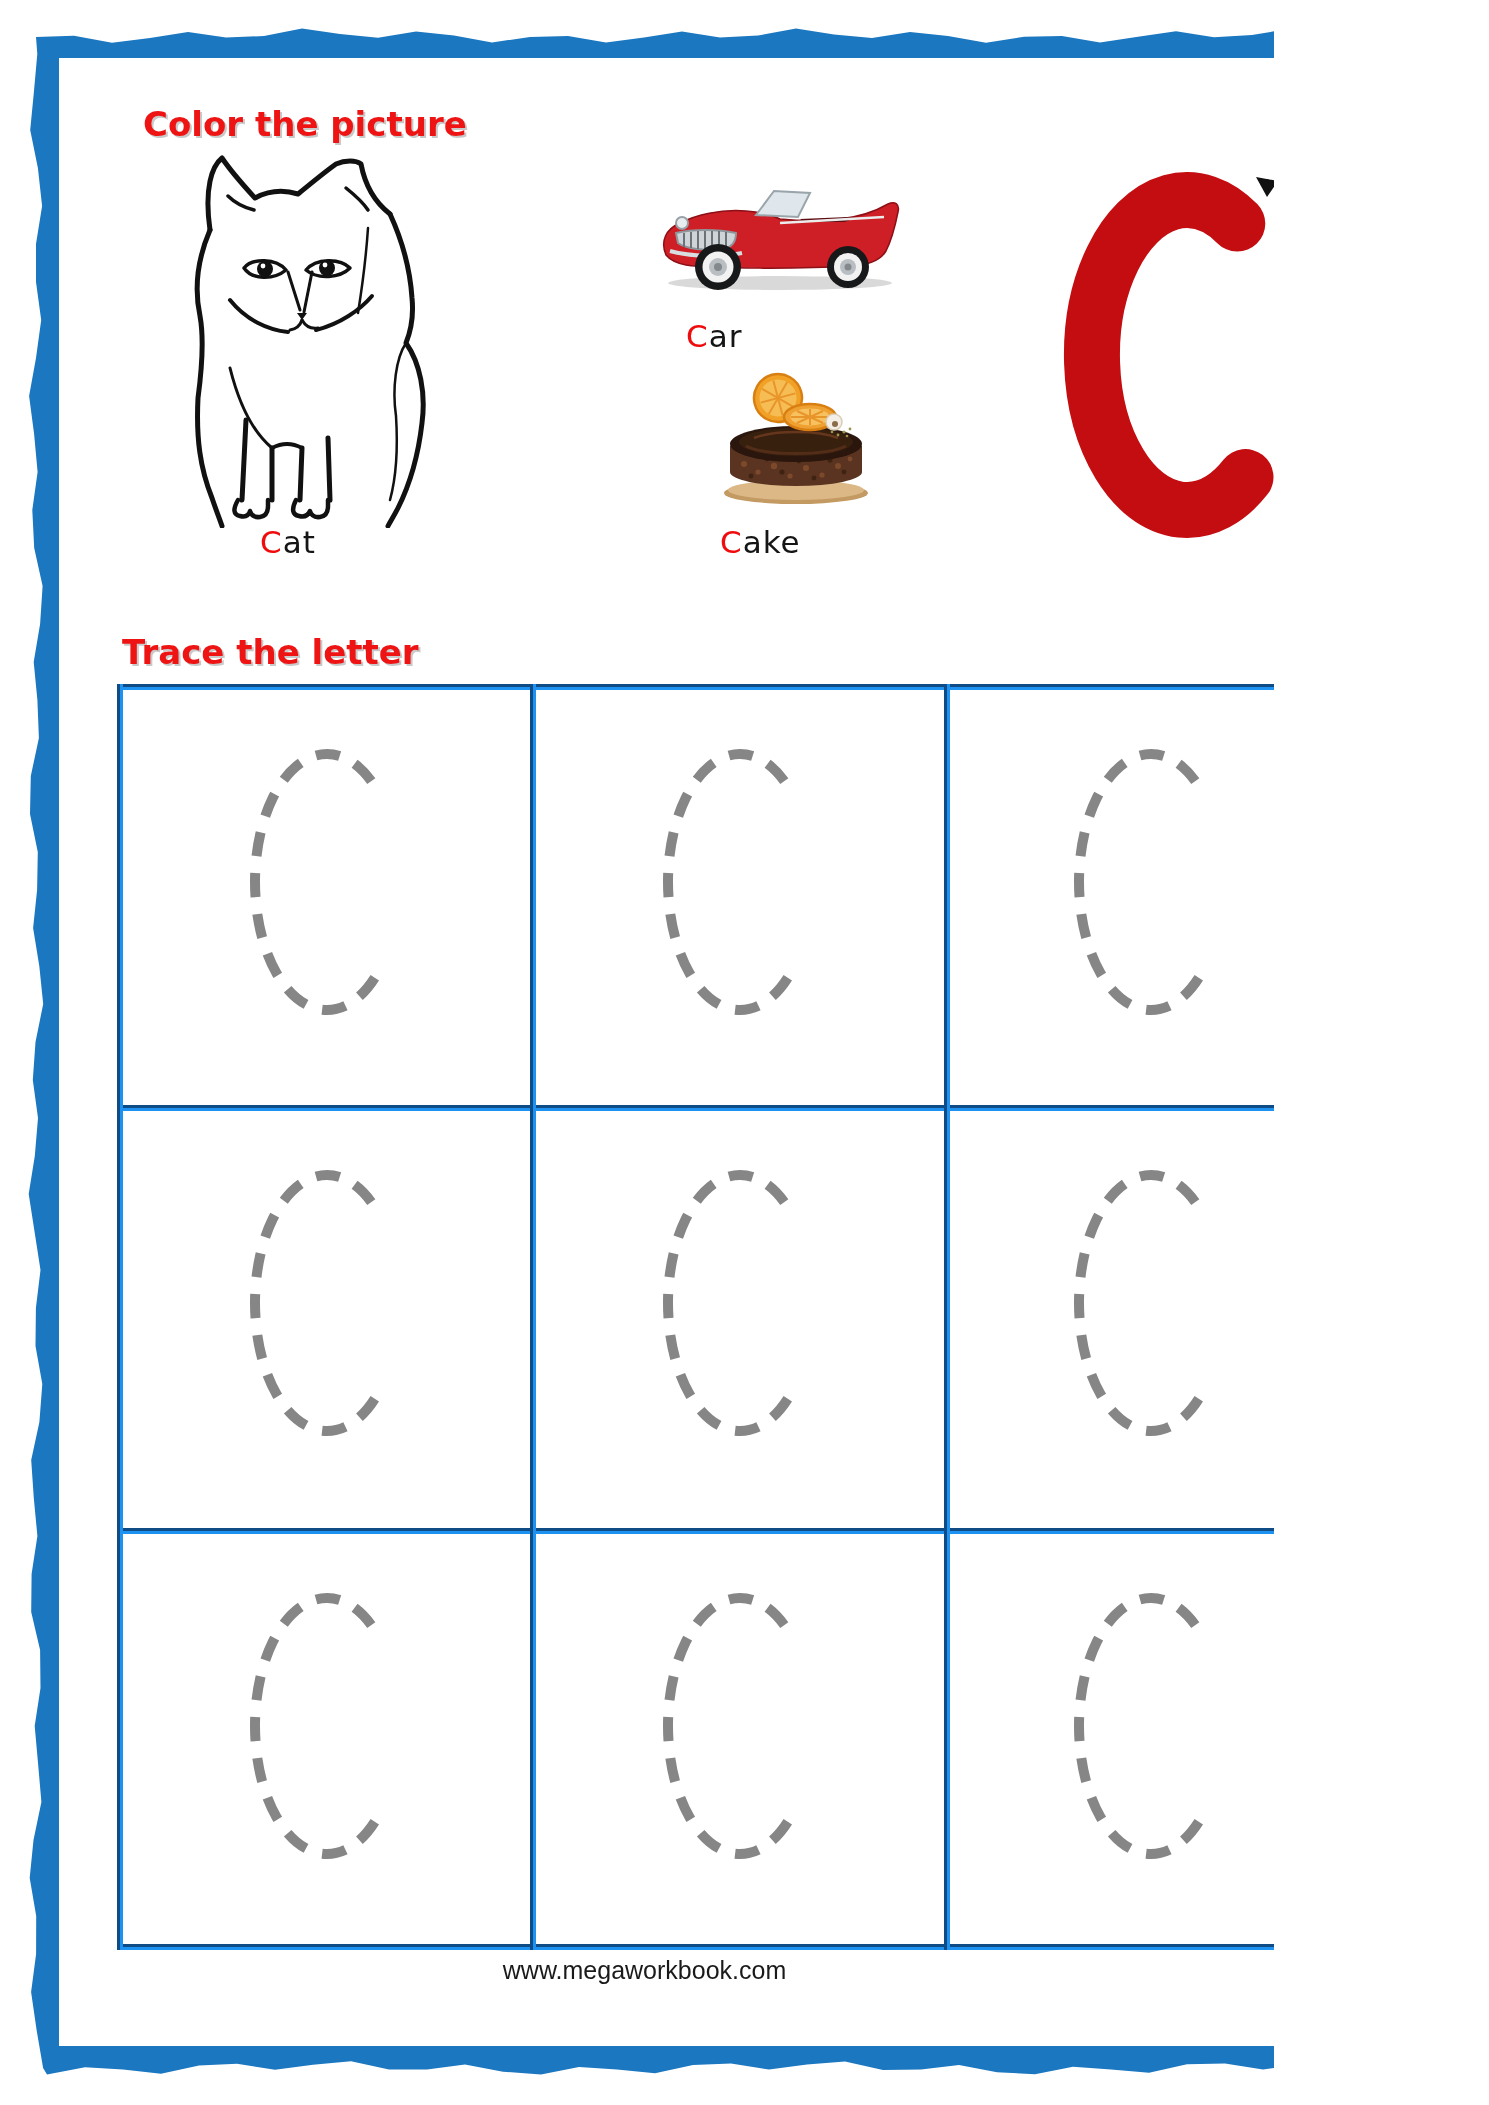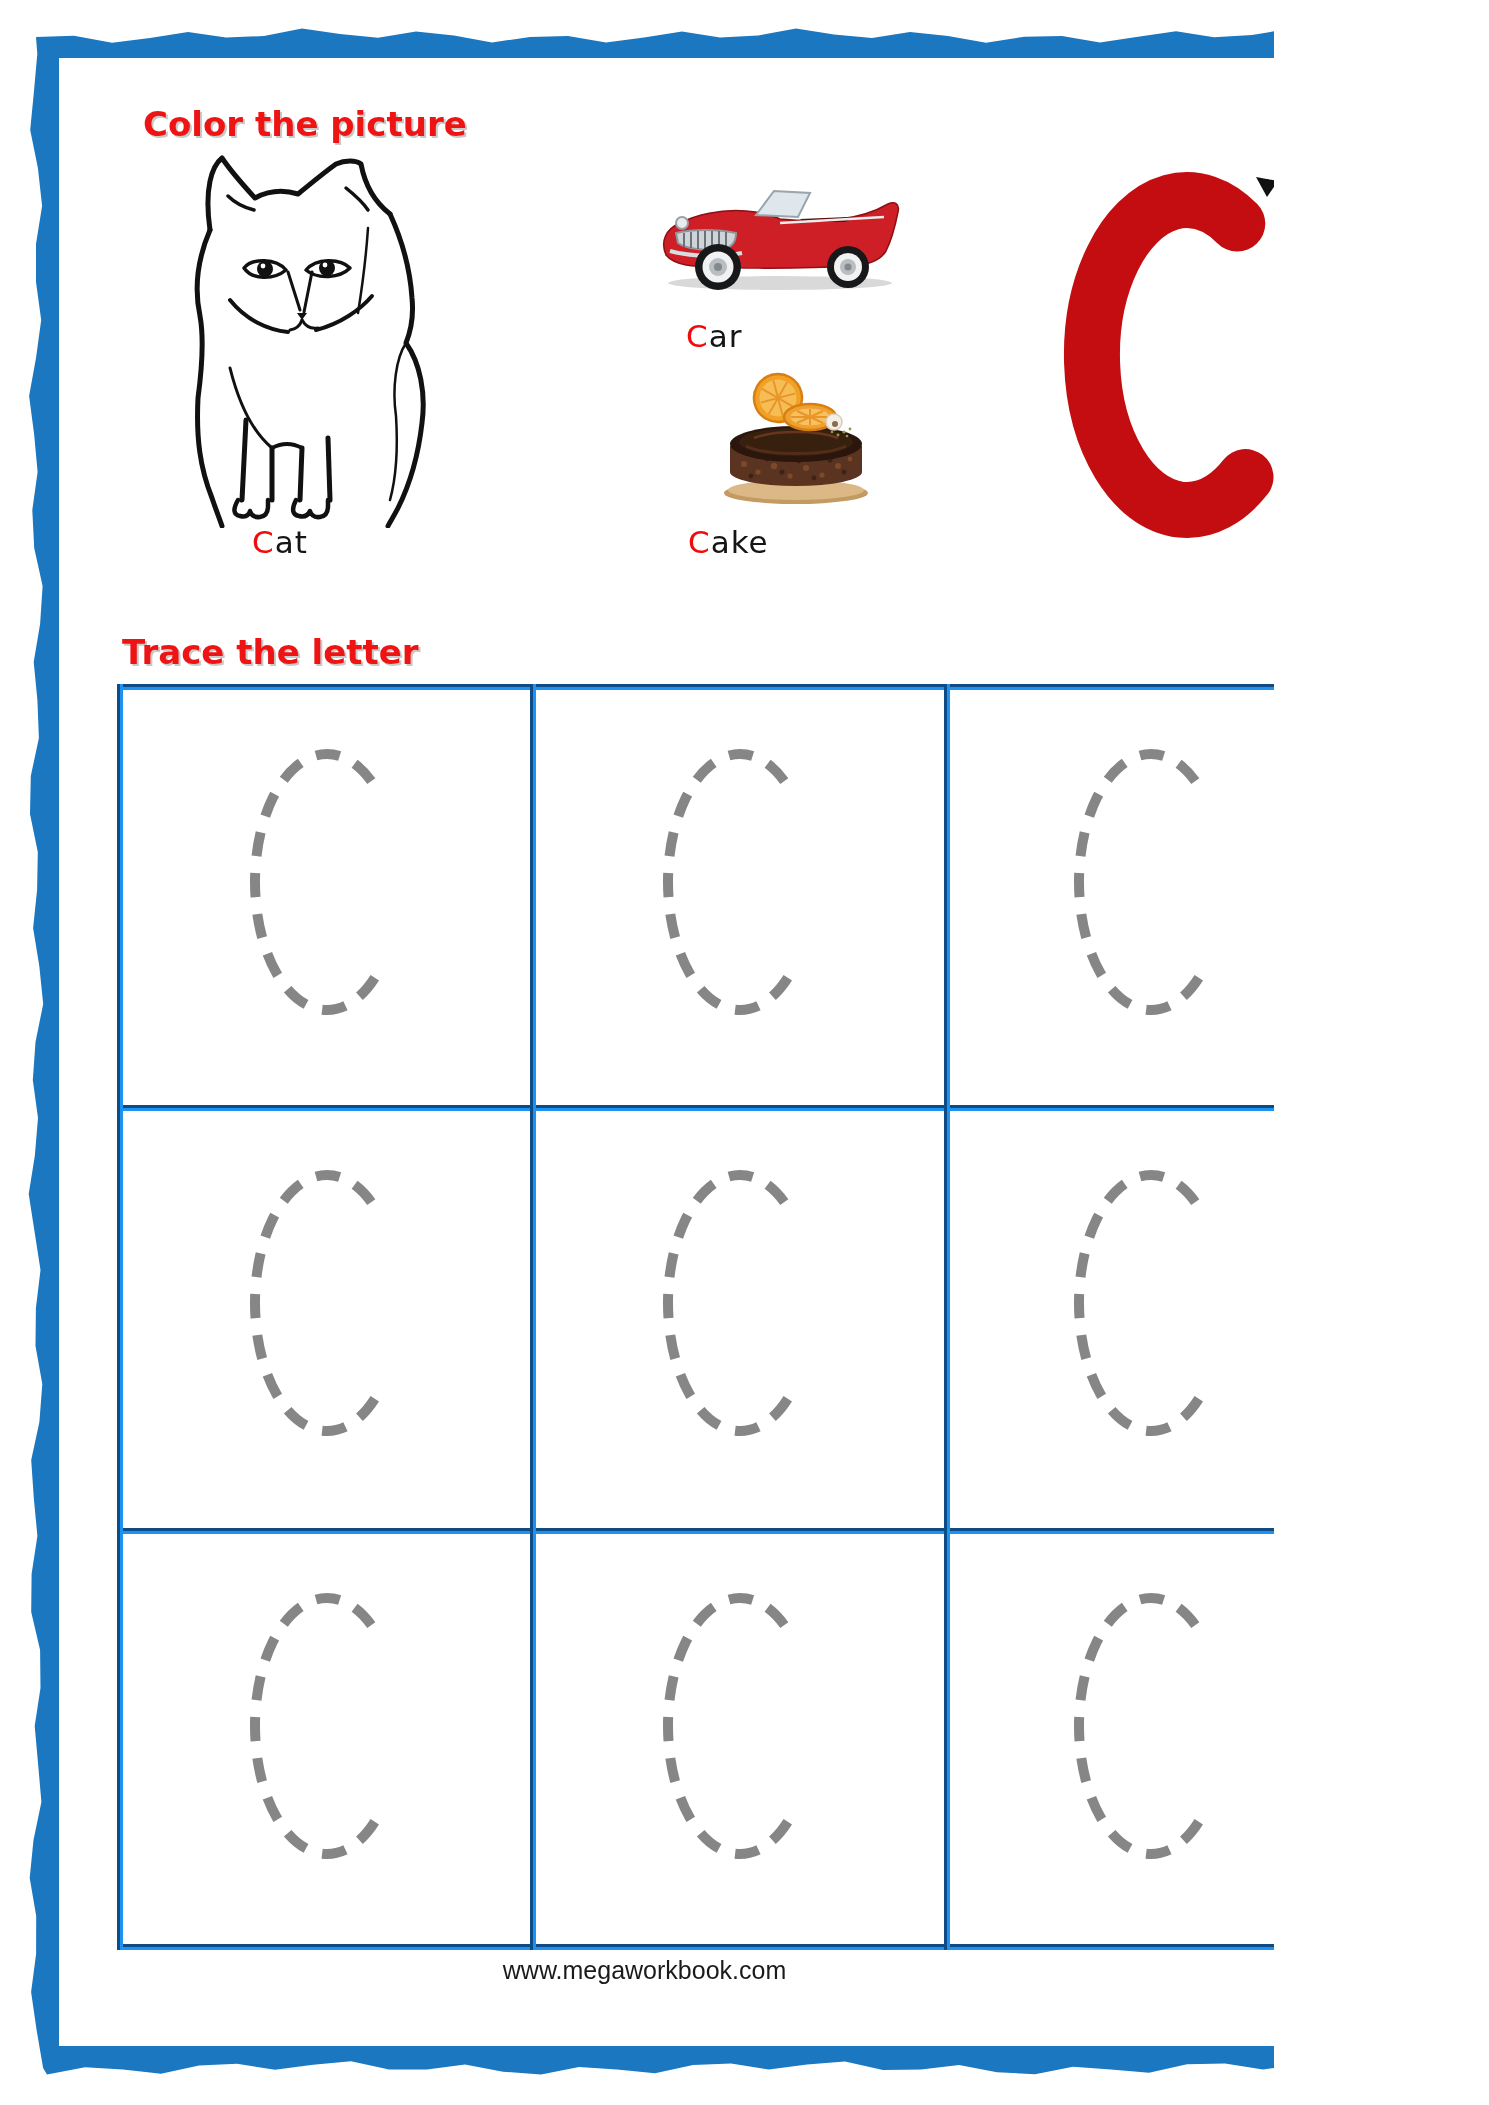--- a/index.html
+++ b/index.html
@@ -77,21 +77,21 @@
       <path d="M78,352 Q70,366 80,368 Q88,370 90,363 Q92,370 100,369 Q108,368 108,358 L108,352" stroke-width="4.5"></path>
       <path d="M136,352 Q129,366 139,368 Q147,370 150,363 Q152,370 160,369 Q168,368 168,358 L168,352" stroke-width="4.5"></path>
     </g>
     <circle cx="105" cy="121" r="8" fill="#111"></circle>
       <circle cx="103" cy="118" r="2.4" fill="#fff"></circle>
     <circle cx="167" cy="120" r="8" fill="#111"></circle>
       <circle cx="165" cy="117" r="2.4" fill="#fff"></circle>
     <path d="M137,165 L147,165 L142,172 Z" fill="#111"></path>
   </svg>
 
-  <div class="pic-label" style="left:252px;top:524px">
+  <div class="pic-label" style="left:260px;top:524px">
     <span class="initial">C</span><span>at</span>
   </div>
 
   <svg class="abs" style="left:652px;top:175px" width="262" height="122" viewBox="0 0 262 122">
     <ellipse cx="128" cy="108" rx="112" ry="7" fill="#c9c9c9" opacity="0.7"></ellipse>
     <path d="M14,80 C8,66 14,54 28,48 C44,40 68,34 94,36 C110,37 120,40 128,44 C150,46 170,46 188,44 C206,42 224,36 236,29 C243,26 248,29 246,37 C243,52 239,66 234,76 C228,86 216,90 200,91 C150,94 60,94 34,90 C24,88 18,85 14,80 Z" fill="#ce1f26" stroke="#8d1016" stroke-width="1.5"></path>
     <polygon points="104,40 122,16 158,18 146,42" fill="#dfe7ec" stroke="#9aa4ab" stroke-width="2"></polygon>
     <path d="M148,44 L196,42 C200,44 198,46 192,47 L152,47 Z" fill="#5e0d12"></path>
     <path d="M128,48 L232,42" stroke="#ececec" stroke-width="2.5" fill="none"></path>
     <path d="M24,58 C40,54 66,54 84,58 C84,66 80,72 72,74 C52,76 34,74 26,68 Z" fill="#cfd4d8" stroke="#8e969c" stroke-width="2"></path>
@@ -175,21 +175,21 @@
     <circle cx="125" cy="64" r="3" fill="#8a6b4a"></circle>
     <g fill="#97964a">
       <circle cx="134" cy="72" r="1.6"></circle>
         <circle cx="128" cy="75" r="1.4"></circle>
         <circle cx="140" cy="69" r="1.4"></circle>
       <circle cx="122" cy="72" r="1.3"></circle>
         <circle cx="137" cy="76" r="1.3"></circle>
     </g>
   </svg>
 
-  <div class="pic-label" style="left:688px;top:524px">
+  <div class="pic-label" style="left:720px;top:524px">
     <span class="initial">C</span><span>ake</span>
   </div>
 
   <svg class="abs" style="left:1050px;top:158px" width="300" height="390" viewBox="0 0 300 390">
     <path d="M187.3 65.6 A95 155 0 1 0 195.5 319.1" fill="none" stroke="#c30d10" stroke-width="56" stroke-linecap="round"></path>
     <g>
       <path d="M265 94 Q258 40 216 23" fill="none" stroke="#111" stroke-width="4.5"></path>
       <polygon points="206,19 228,23 217,39" fill="#111"></polygon>
     </g>
     <text x="247" y="72" font-size="44" fill="#111" font-family="DejaVu Sans, sans-serif">1</text>

